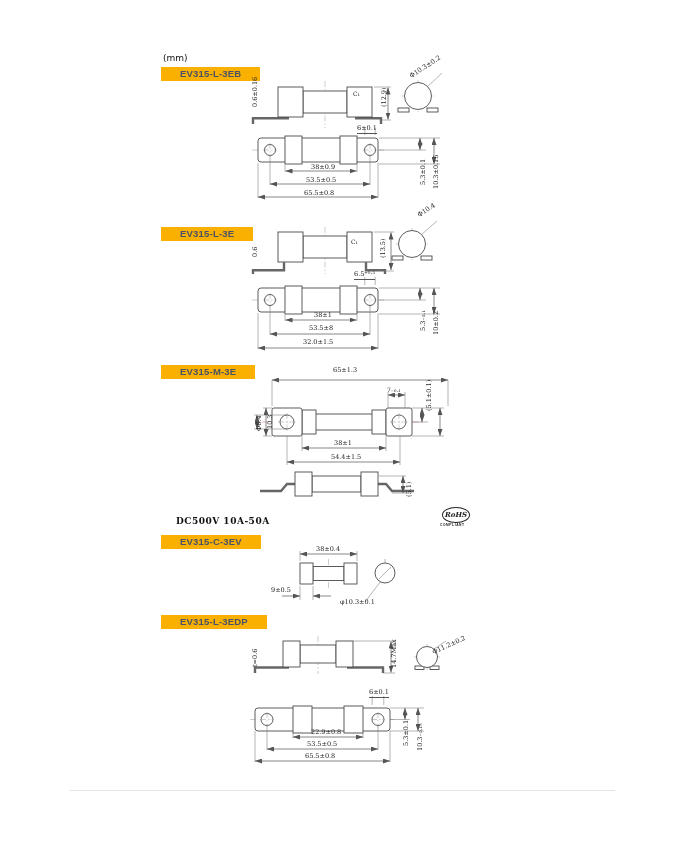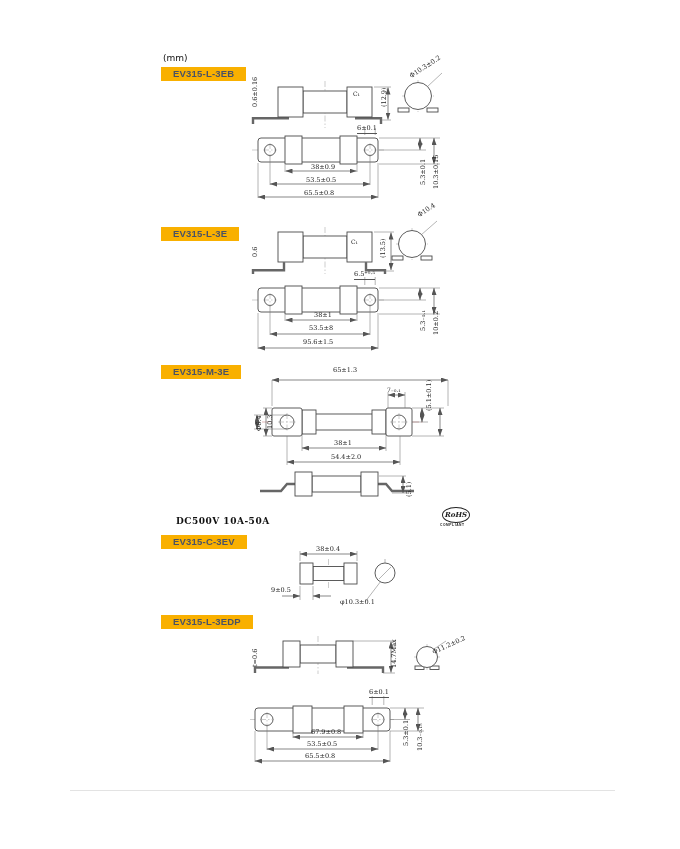--- a/index.html
+++ b/index.html
@@ -1,21 +1,21 @@
 <!DOCTYPE html>
 <html style="--hl: #F9B000; --chip-text: #4A5265; --line: #555555;"><head>
 <meta charset="utf-8">
 <style>
   :root{ --hl:#F9B000; --chip-text:#4A5265; --line:#555555; }
   html,body{margin:0;padding:0;background:#fff;}
   .page{position:relative;width:680px;height:849px;background:#fff;overflow:hidden;
         font-family:"DejaVu Sans",sans-serif;}
   .abs{position:absolute;}
   .chip{position:absolute;font:bold 9.5px "Liberation Sans",sans-serif;color:var(--chip-text);
-        background:var(--hl);padding:1px 12px 2px;letter-spacing:.2px;}
+        background:var(--hl);padding:1px 19px 2px;letter-spacing:.2px;}
   .hdr{position:absolute;font:9px "DejaVu Sans",sans-serif;color:#111;}
   .spec{position:absolute;font:bold 9px "DejaVu Serif",serif;color:#111;letter-spacing:.5px;}
   .d{position:absolute;font:6.5px "DejaVu Serif",serif;color:#222;white-space:nowrap;line-height:1;}
   .sm{font-size:6px;}
   .v{transform:rotate(-90deg);transform-origin:0 0;}
   .dg{transform:rotate(-33deg);transform-origin:0 100%;}
   .dg2{transform:rotate(-24deg);transform-origin:0 100%;}
   .u{border-bottom:.8px solid #555;padding-bottom:1px;}
   
   .ol{fill:#fff;stroke:#4a4a4a;stroke-width:.9;}
@@ -142,21 +142,21 @@
     <line class="dl" x1="184" y1="16" x2="184" y2="42"></line>
   </svg>
 
   <div class="d v" style="left:252px;top:257px">0.6</div>
   <div class="d v" style="left:380px;top:258px">(13.5)</div>
   <div class="d sm" style="left:351px;top:239px">C₁</div>
   <div class="d dg" style="left:420px;top:212px">Φ10.4</div>
   <div class="d u" style="left:354px;top:271px">6.5⁺⁰·⁵</div>
   <div class="d" style="left:314px;top:312px">38±1</div>
   <div class="d" style="left:309px;top:325px">53.5±8</div>
-  <div class="d" style="left:303px;top:339px">95.6±1.5</div>
+  <div class="d" style="left:303px;top:339px">32.0±1.5</div>
   <div class="d v" style="left:420px;top:331px">5.3₋₀.₁</div>
   <div class="d v" style="left:433px;top:335px">10±0.2</div>
 
   <div class="chip" style="left:161px;top:365px">EV315-M-3E</div>
 
   <svg class="abs" style="left:248px;top:372px" width="235" height="135">
 
     <path class="ext" d="M24,34 V8 M200,34 V8"></path>
     <line class="dl" x1="24" y1="8" x2="200" y2="8"></line>
 
@@ -196,21 +196,21 @@
     <path class="ext" d="M131,104 H158 M144,121 H158"></path>
     <line class="dl" x1="155" y1="104" x2="155" y2="121"></line>
   </svg>
 
   <div class="d" style="left:333px;top:367px">65±1.3</div>
   <div class="d v" style="left:256px;top:431px">Φ6.4</div>
   <div class="d v" style="left:267px;top:429px">10.3</div>
   <div class="d sm" style="left:387px;top:387px">7₋₀.₁</div>
   <div class="d v" style="left:426px;top:411px">(5.1±0.1)</div>
   <div class="d" style="left:334px;top:440px">38±1</div>
-  <div class="d" style="left:331px;top:454px">54.4±2.0</div>
+  <div class="d" style="left:331px;top:454px">54.4±1.5</div>
   <div class="d v" style="left:406px;top:497px">(5.1)</div>
 
   <div class="spec" style="left:176px;top:516px">DC500V  10A-50A</div>
   <div class="rohs" style="left:442px;top:507px">
     <span>RoHS</span>
   </div>
   <div class="rohs-sub" style="left:440px;top:523px">COMPLIANT</div>
 
   <div class="chip" style="left:161px;top:535px">EV315-C-3EV</div>
 
@@ -272,21 +272,21 @@
     <line class="dl" x1="5" y1="71" x2="140" y2="71"></line>
     <path class="ext" d="M140,18 H174 M140,29.5 H160 M140,41 H174"></path>
     <line class="dl" x1="155" y1="18" x2="155" y2="29.5"></line>
     <line class="dl" x1="168" y1="18" x2="168" y2="41"></line>
   </svg>
 
   <div class="d v" style="left:252px;top:667px">t=0.6</div>
   <div class="d v" style="left:391px;top:668px">14.7Max</div>
   <div class="d dg2" style="left:434px;top:649px">Φ11.2±0.2</div>
   <div class="d u" style="left:369px;top:689px">6±0.1</div>
-  <div class="d" style="left:311px;top:729px">67.9±0.8</div>
+  <div class="d" style="left:311px;top:729px">22.9±0.8</div>
   <div class="d" style="left:307px;top:741px">53.5±0.5</div>
   <div class="d" style="left:305px;top:753px">65.5±0.8</div>
   <div class="d v" style="left:403px;top:746px">5.3±0.1</div>
   <div class="d v" style="left:417px;top:751px">10.3₋₀.₁₅</div>
 
   <div class="sep" style="left:70px;top:790px;width:545px;height:1px"></div>
 
 </div>
 
 </body></html>

